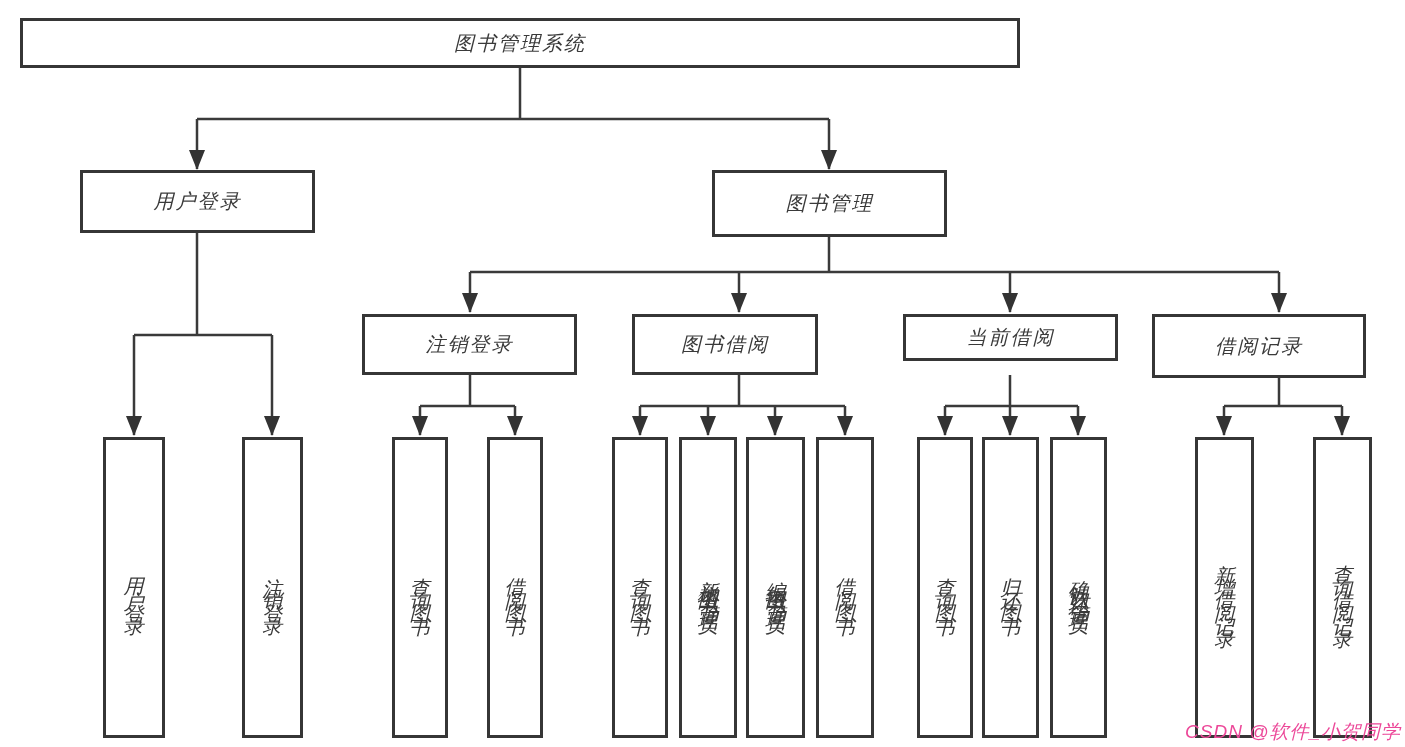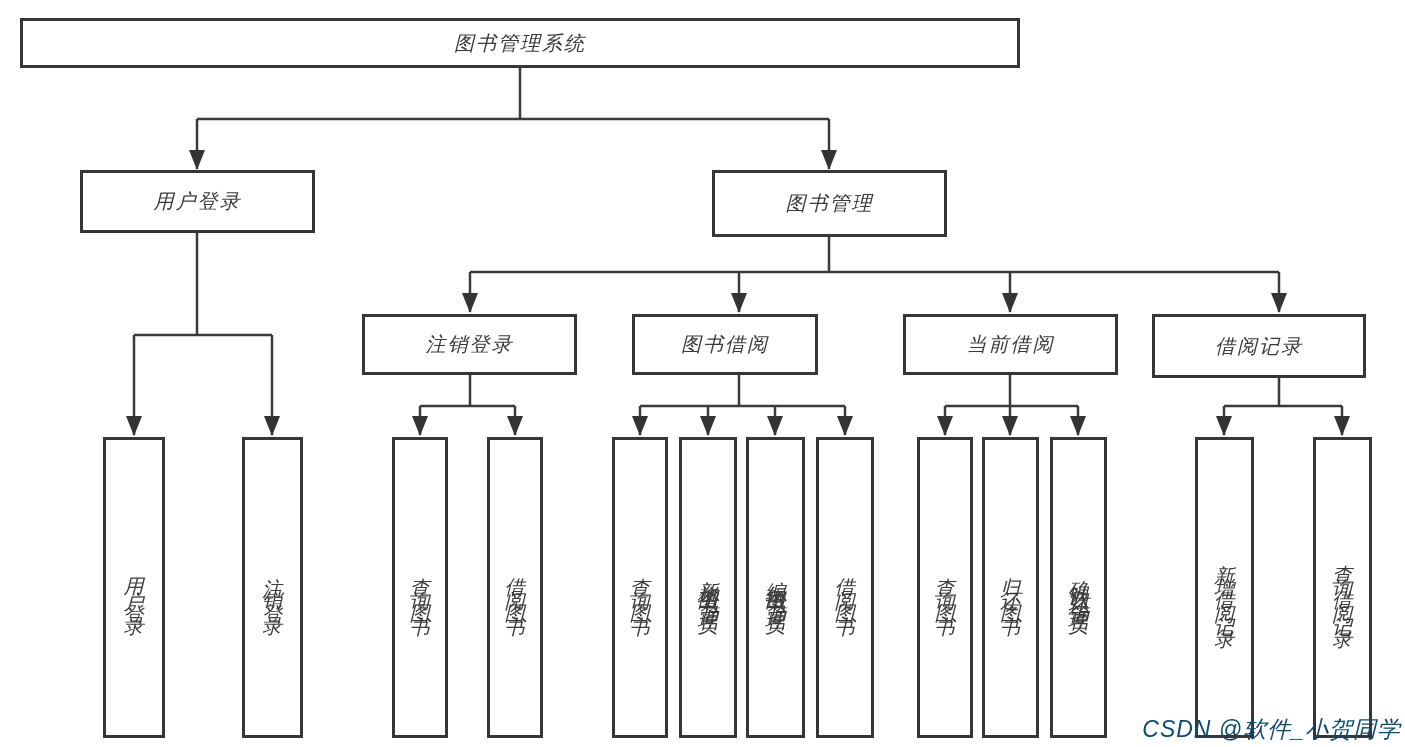--- a/index.html
+++ b/index.html
@@ -52,23 +52,23 @@
     letter-spacing: 13px;
     line-height: 1;
   }
   .box.v.tight span {
     letter-spacing: 5px;
   }
   .watermark {
     position: absolute;
     right: 4px;
     bottom: 2px;
-    font-size: 23px;
+    font-size: 19px;
     letter-spacing: 1px;
-    color: #0c4a6e;
+    color: #ec4899;
     z-index: 10;
     white-space: nowrap;
   }
 </style>
 </head>
 <body>
 
 <div class="canvas">
 
   <svg class="connectors" width="1405" height="747" viewBox="0 0 1405 747" xmlns="http://www.w3.org/2000/svg">
@@ -121,21 +121,21 @@
   <div class="box h" style="left:712px; top:170px; width:235px; height:67px">
     <span>图书管理</span>
   </div>
 
   <div class="box h" style="left:362px; top:314px; width:215px; height:61px">
     <span>注销登录</span>
   </div>
   <div class="box h" style="left:632px; top:314px; width:186px; height:61px">
     <span>图书借阅</span>
   </div>
-  <div class="box h" style="left:903px; top:314px; width:215px; height:61px">
+  <div class="box h" style="left:903px; top:314px; width:215px; height:47px">
     <span>当前借阅</span>
   </div>
   <div class="box h" style="left:1152px; top:314px; width:214px; height:64px">
     <span>借阅记录</span>
   </div>
 
   <div class="box v" style="left:103px; top:437px; width:62px; height:301px">
     <span>用户登录</span>
   </div>
   <div class="box v" style="left:242px; top:437px; width:61px; height:301px">

